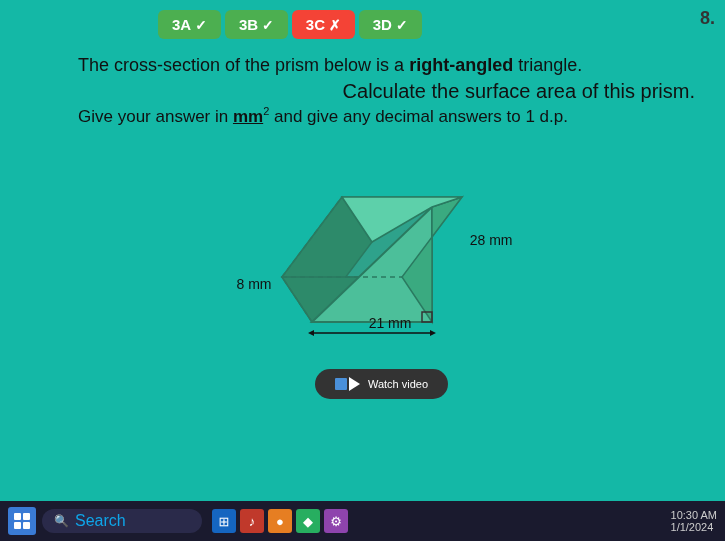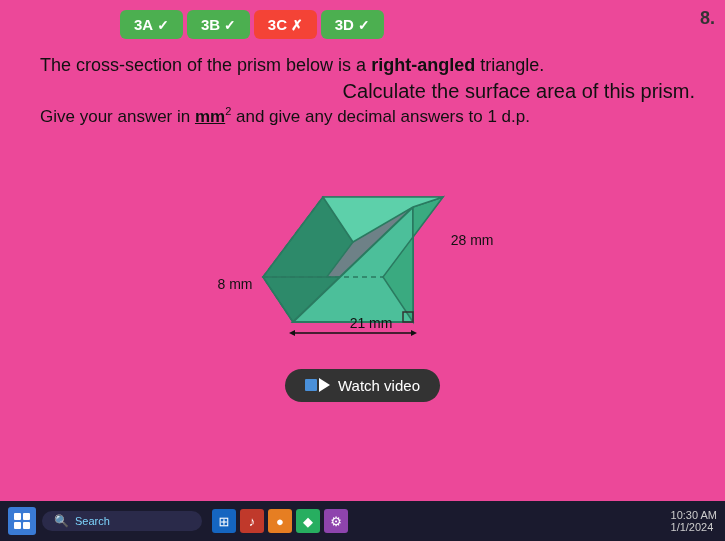--- a/index.html
+++ b/index.html
@@ -12,22 +12,23 @@
       position: relative;
     }
 
     
     .main-content {
       position: absolute;
       top: 0;
       left: 0;
       right: 0;
       bottom: 40px;
-      background: #ec4899;
+      background: #14b8a6;
       border-radius: 0;
+      padding-left: 38px;
     }
 
     
     .tab-bar {
       display: flex;
       align-items: center;
       padding: 10px 20px 0 120px;
       gap: 4px;
       position: relative;
     }
@@ -163,21 +164,21 @@
     
     .watch-video-btn {
       display: flex;
       align-items: center;
       gap: 8px;
       background: #333;
       color: white;
       border: none;
       border-radius: 20px;
       padding: 8px 20px;
-      font-size: 15px;
+      font-size: 11px;
       cursor: pointer;
       margin: 8px auto 0;
       width: fit-content;
       text-align: center;
     }
 
     .video-icon {
       display: flex;
       align-items: center;
       gap: 2px;
@@ -246,22 +247,22 @@
       gap: 6px;
       min-width: 160px;
     }
 
     .taskbar-search-icon {
       color: #aaa;
       font-size: 12px;
     }
 
     .taskbar-search-text {
-      color: #7dd3fc;
-      font-size: 11px;
+      color: #0ea5e9;
+      font-size: 16px;
     }
 
     .taskbar-icons {
       display: flex;
       gap: 4px;
       align-items: center;
       margin-left: 4px;
     }
 
     .taskbar-icon {

